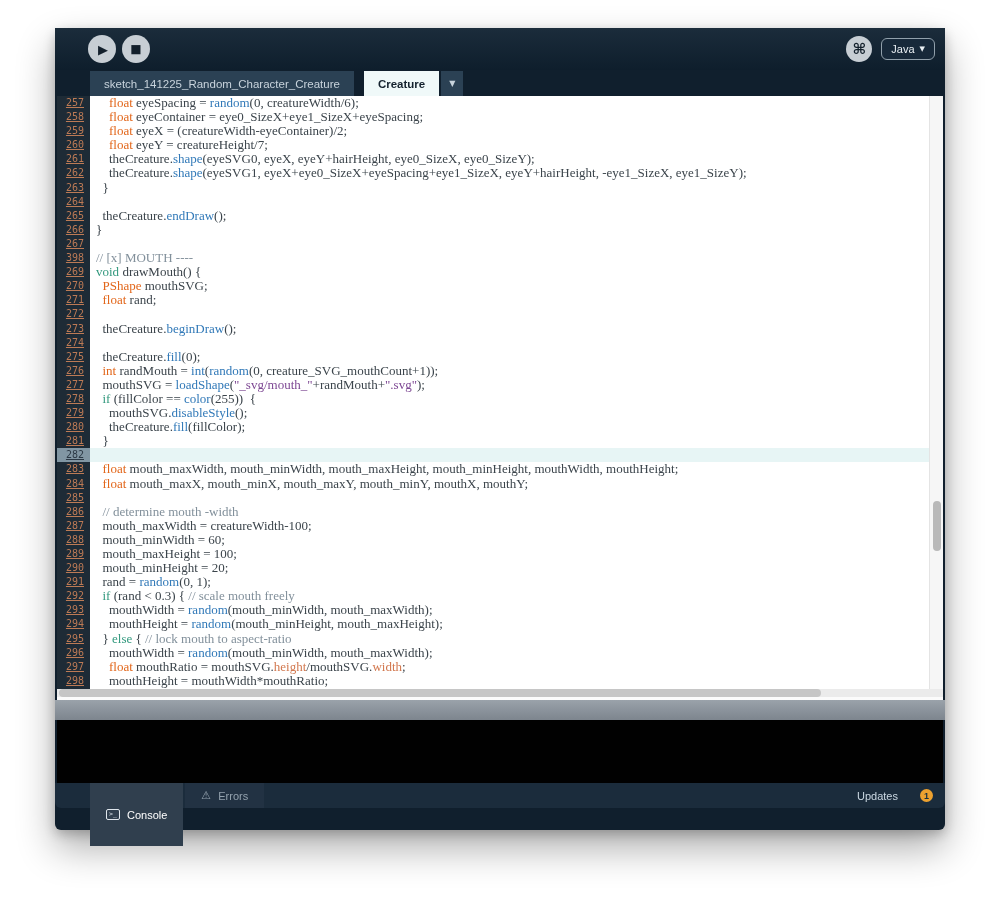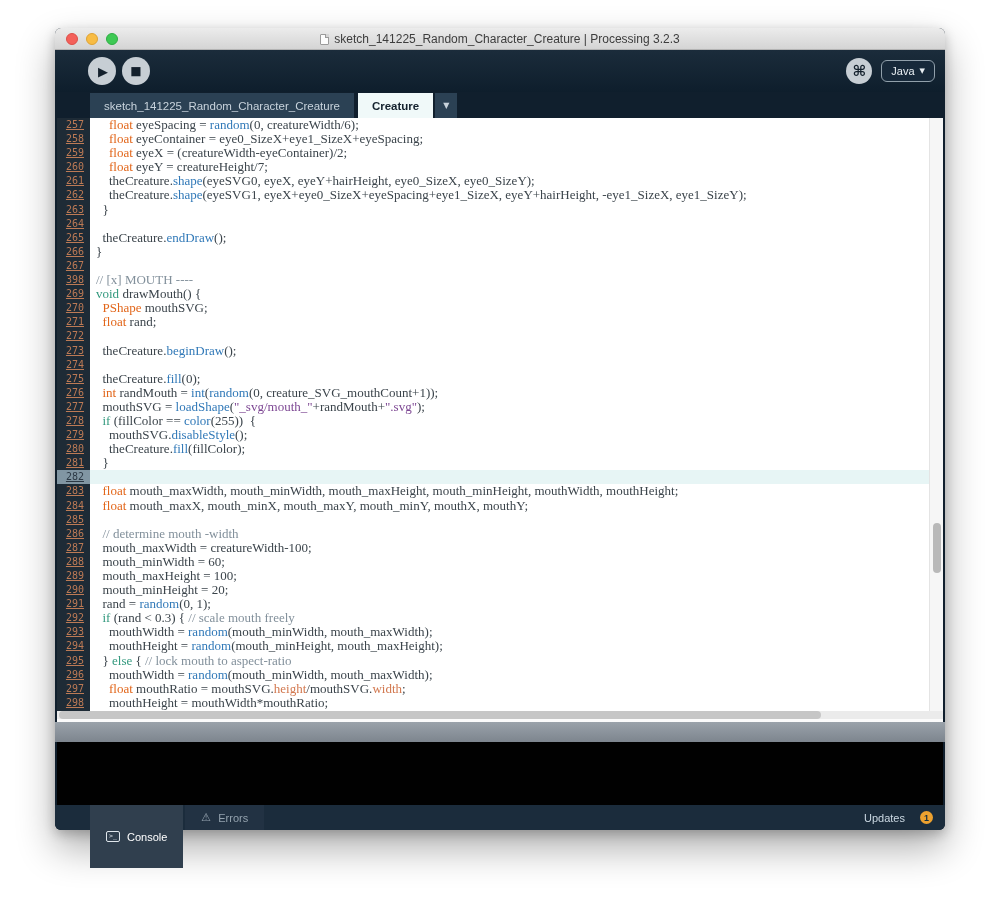--- a/index.html
+++ b/index.html
@@ -62,21 +62,21 @@
 
   
   .tabbar {
     height:26px; flex:0 0 26px; background:#101f2d;
     display:flex; align-items:flex-end; padding-left:35px;
   }
   .tab {
     height:25px; display:flex; align-items:center; padding:0 14px;
     font-size:11.5px; cursor:pointer;
   }
-  .tab.inactive { background:#2b4154; color:#c8d3dc; margin-right:4px; }
+  .tab.inactive { background:#2b4154; color:#c8d3dc; margin-right:10px; }
   .tab.active   { background:#f0f9f9; color:#14222e; font-weight:bold;margin-top:45px; }
   .tab.drop     { background:#2b4154; color:#c8d3dc; padding:0 8px; margin-left:2px; }
   .tab.drop .caret { font-size:8px; font-family:"DejaVu Sans", sans-serif; }
 
   
   .editor {
     flex:0 0 593px; height:593px; margin:0 2px; background:#ffffff;
     display:flex; overflow:hidden; position:relative;
   }
   .gutter {
@@ -136,44 +136,34 @@
   .footer-tab.console { margin-left:35px; background:#303f4e; color:#ffffff; }
   .footer-tab.errors  { background:#223243; color:#94a2ae; }
   .termicon {
     width:14px; height:11px; border:1px solid #dfe6ec; border-radius:2px;
     font-size:6.5px; line-height:9px; text-align:center; color:#dfe6ec;
     font-family:"DejaVu Sans Mono", monospace;
   }
   .warnicon { font-size:11px; color:#94a2ae; font-family:"DejaVu Sans", sans-serif; }
   .updates {
     position:absolute; right:12px; top:0; height:25px;
-    display:flex; align-items:center; gap:15px;
+    display:flex; align-items:center; gap:22px;
     font-size:11px; color:#cbd8e2; cursor:pointer;
   }
   .badge {
     width:13px; height:13px; border-radius:50%; background:#eda12f;
     color:#173040; font-size:9px; font-weight:bold;
     display:flex; align-items:center; justify-content:center;
   }
 </style>
 </head>
 <body>
 
 <div class="window">
 
-  <div class="titlebar">
-    <div class="lights">
-      <span class="light red"></span>
-      <span class="light yellow"></span>
-      <span class="light green"></span>
-    </div>
-    <div class="titletext">
-      <span class="docicon"></span><span>sketch_141225_Random_Character_Creature | Processing 3.2.3</span>
-    </div>
-  </div>
 
   <div class="toolbar">
     <div class="roundbtn play">
       <span>▶</span>
     </div>
     <div class="roundbtn stop">
       <span>■</span>
     </div>
     <div class="toolbar-right">
       <div class="roundbtn debug">

